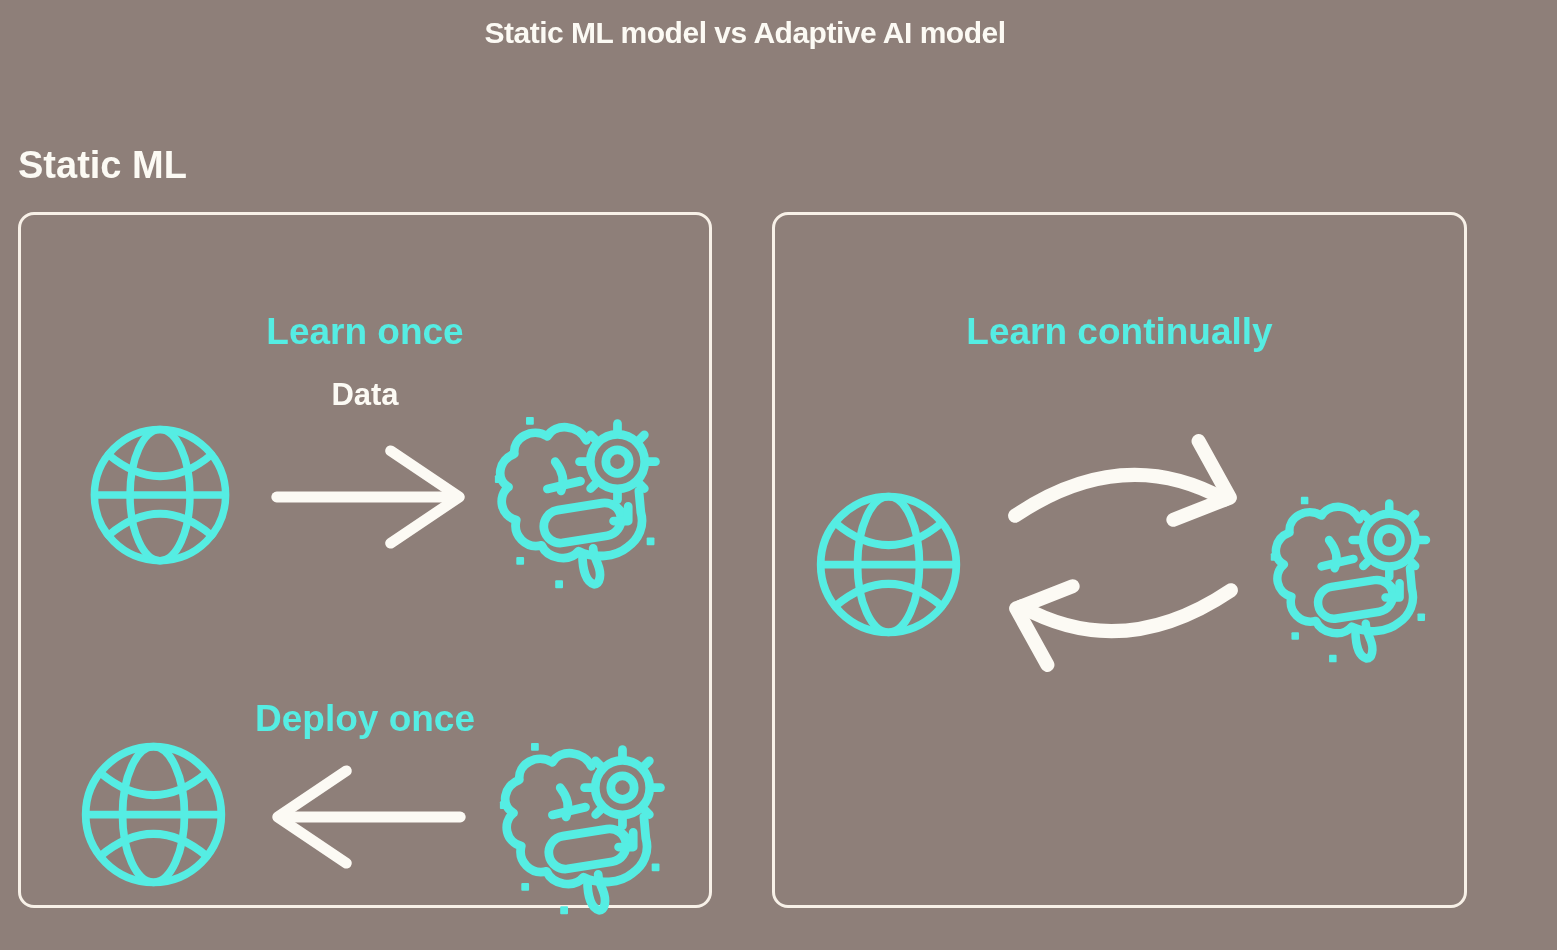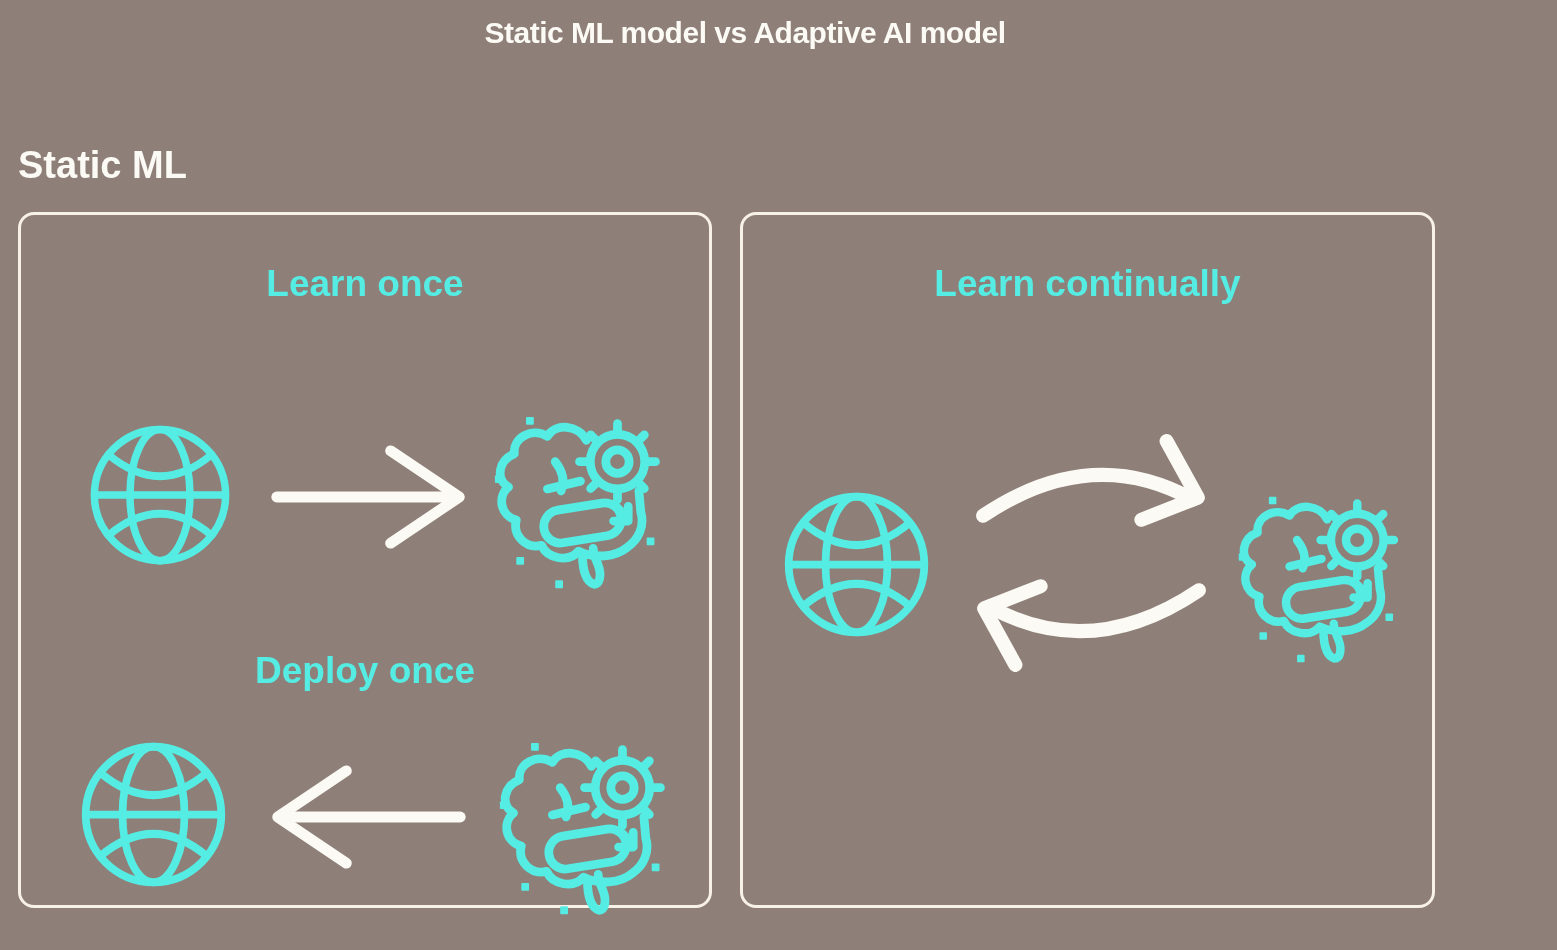--- a/index.html
+++ b/index.html
@@ -8,23 +8,23 @@
   *{margin:0;padding:0;box-sizing:border-box;}
   body{background:var(--bg);font-family:"Liberation Sans",sans-serif;}
   .canvas{position:relative;width:1557px;height:950px;background:var(--bg);overflow:hidden;}
   .title{position:absolute;top:16px;left:0;width:1490px;text-align:center;
          font-size:30px;font-weight:700;color:var(--white);letter-spacing:-0.5px;}
   .col-header{position:absolute;top:144px;font-size:38px;font-weight:700;color:var(--white);}
   .col-header.left{left:18px;width:694px;}
   .col-header.right{left:772px;width:695px;}
   .panel{position:absolute;top:212px;height:696px;border:3px solid var(--border);border-radius:16px;}
   .panel-left{left:18px;width:694px;}
-  .panel-right{left:740px;width:695px;}
+  .panel-right{left:772px;width:695px;}
   .lbl{position:absolute;left:0;width:100%;text-align:center;font-weight:700;}
-  .cyan-lbl{color:var(--cyan);font-size:37px;}
+  .cyan-lbl{color:var(--cyan);font-size:37px;margin-top:48px;}
   .white-lbl{color:var(--white);font-size:31px;}
   .icon{position:absolute;display:block;}
   .cyan{color:var(--cyan);}
   .white{color:var(--white);}
   .flip{transform:scaleX(-1);}
   .symdefs{position:absolute;width:0;height:0;overflow:hidden;}
 </style>
 </head>
 <body>
 
@@ -88,20 +88,21 @@
 </svg>
 
 <div class="canvas">
 
   <h1 class="title">Static ML model vs Adaptive AI model</h1>
 
   <div class="col-header left">Static ML</div>
 
   <section class="panel panel-left">
     <div class="lbl cyan-lbl" style="top:48px">Learn once</div>
+    <div class="lbl white-lbl" style="top:162px">Data</div>
 
     <svg class="icon cyan" style="left:64px;top:205px;width:150px;height:150px">
         <use href="#sym-globe"></use>
       </svg>
     <svg class="icon white" style="left:243px;top:228px;width:212px;height:108px">
         <use href="#sym-arrow"></use>
       </svg>
     <svg class="icon cyan" style="left:470px;top:196px;width:180px;height:185px">
         <use href="#sym-brain"></use>
       </svg>

